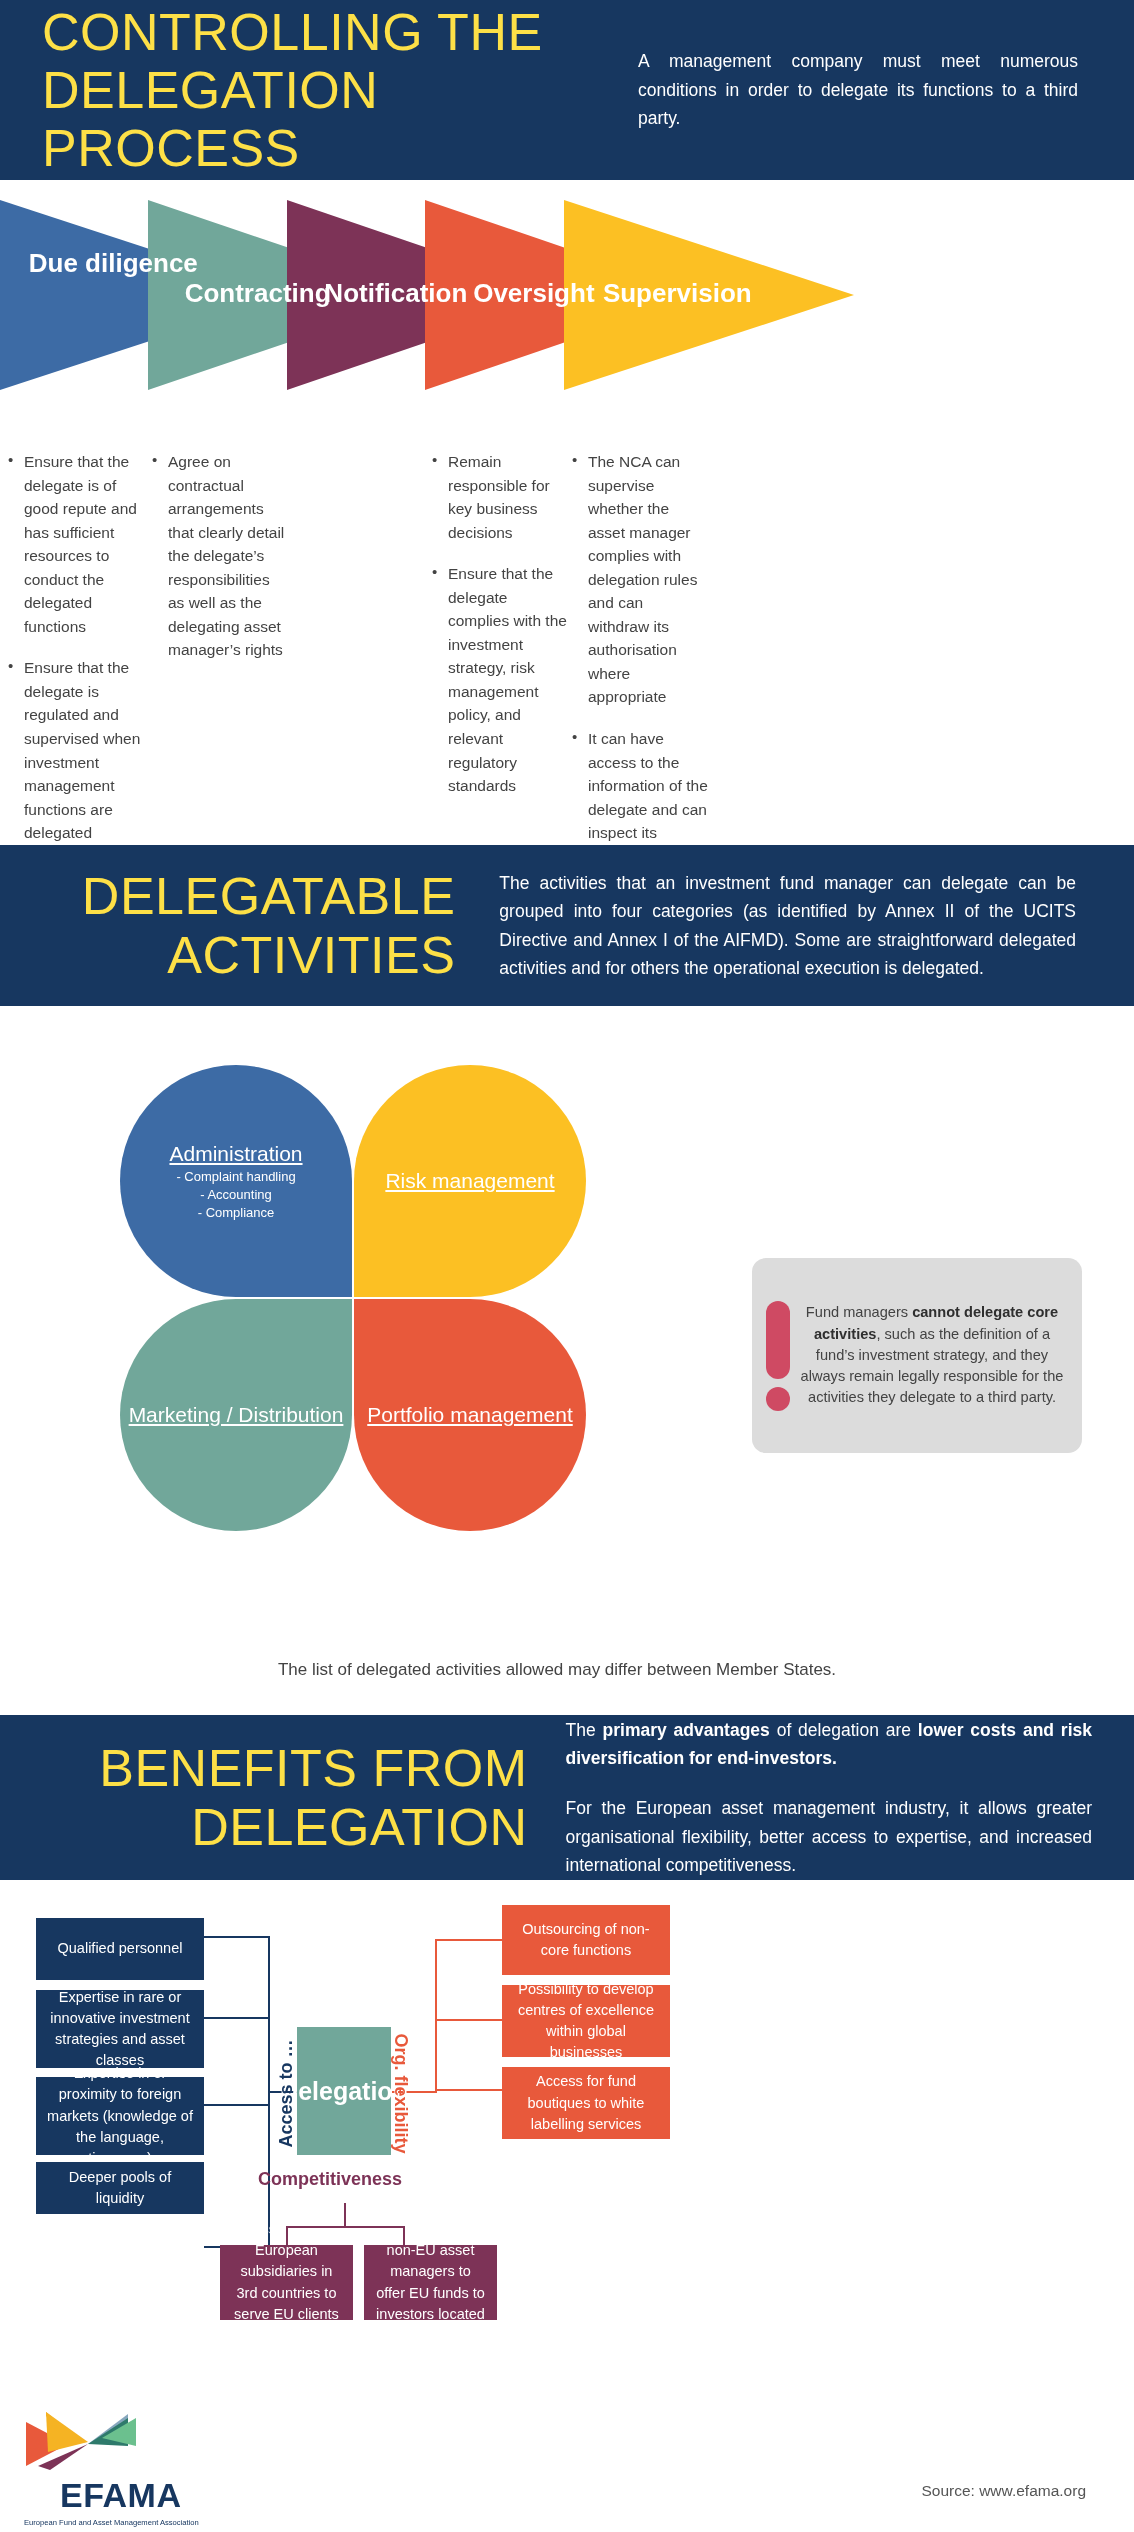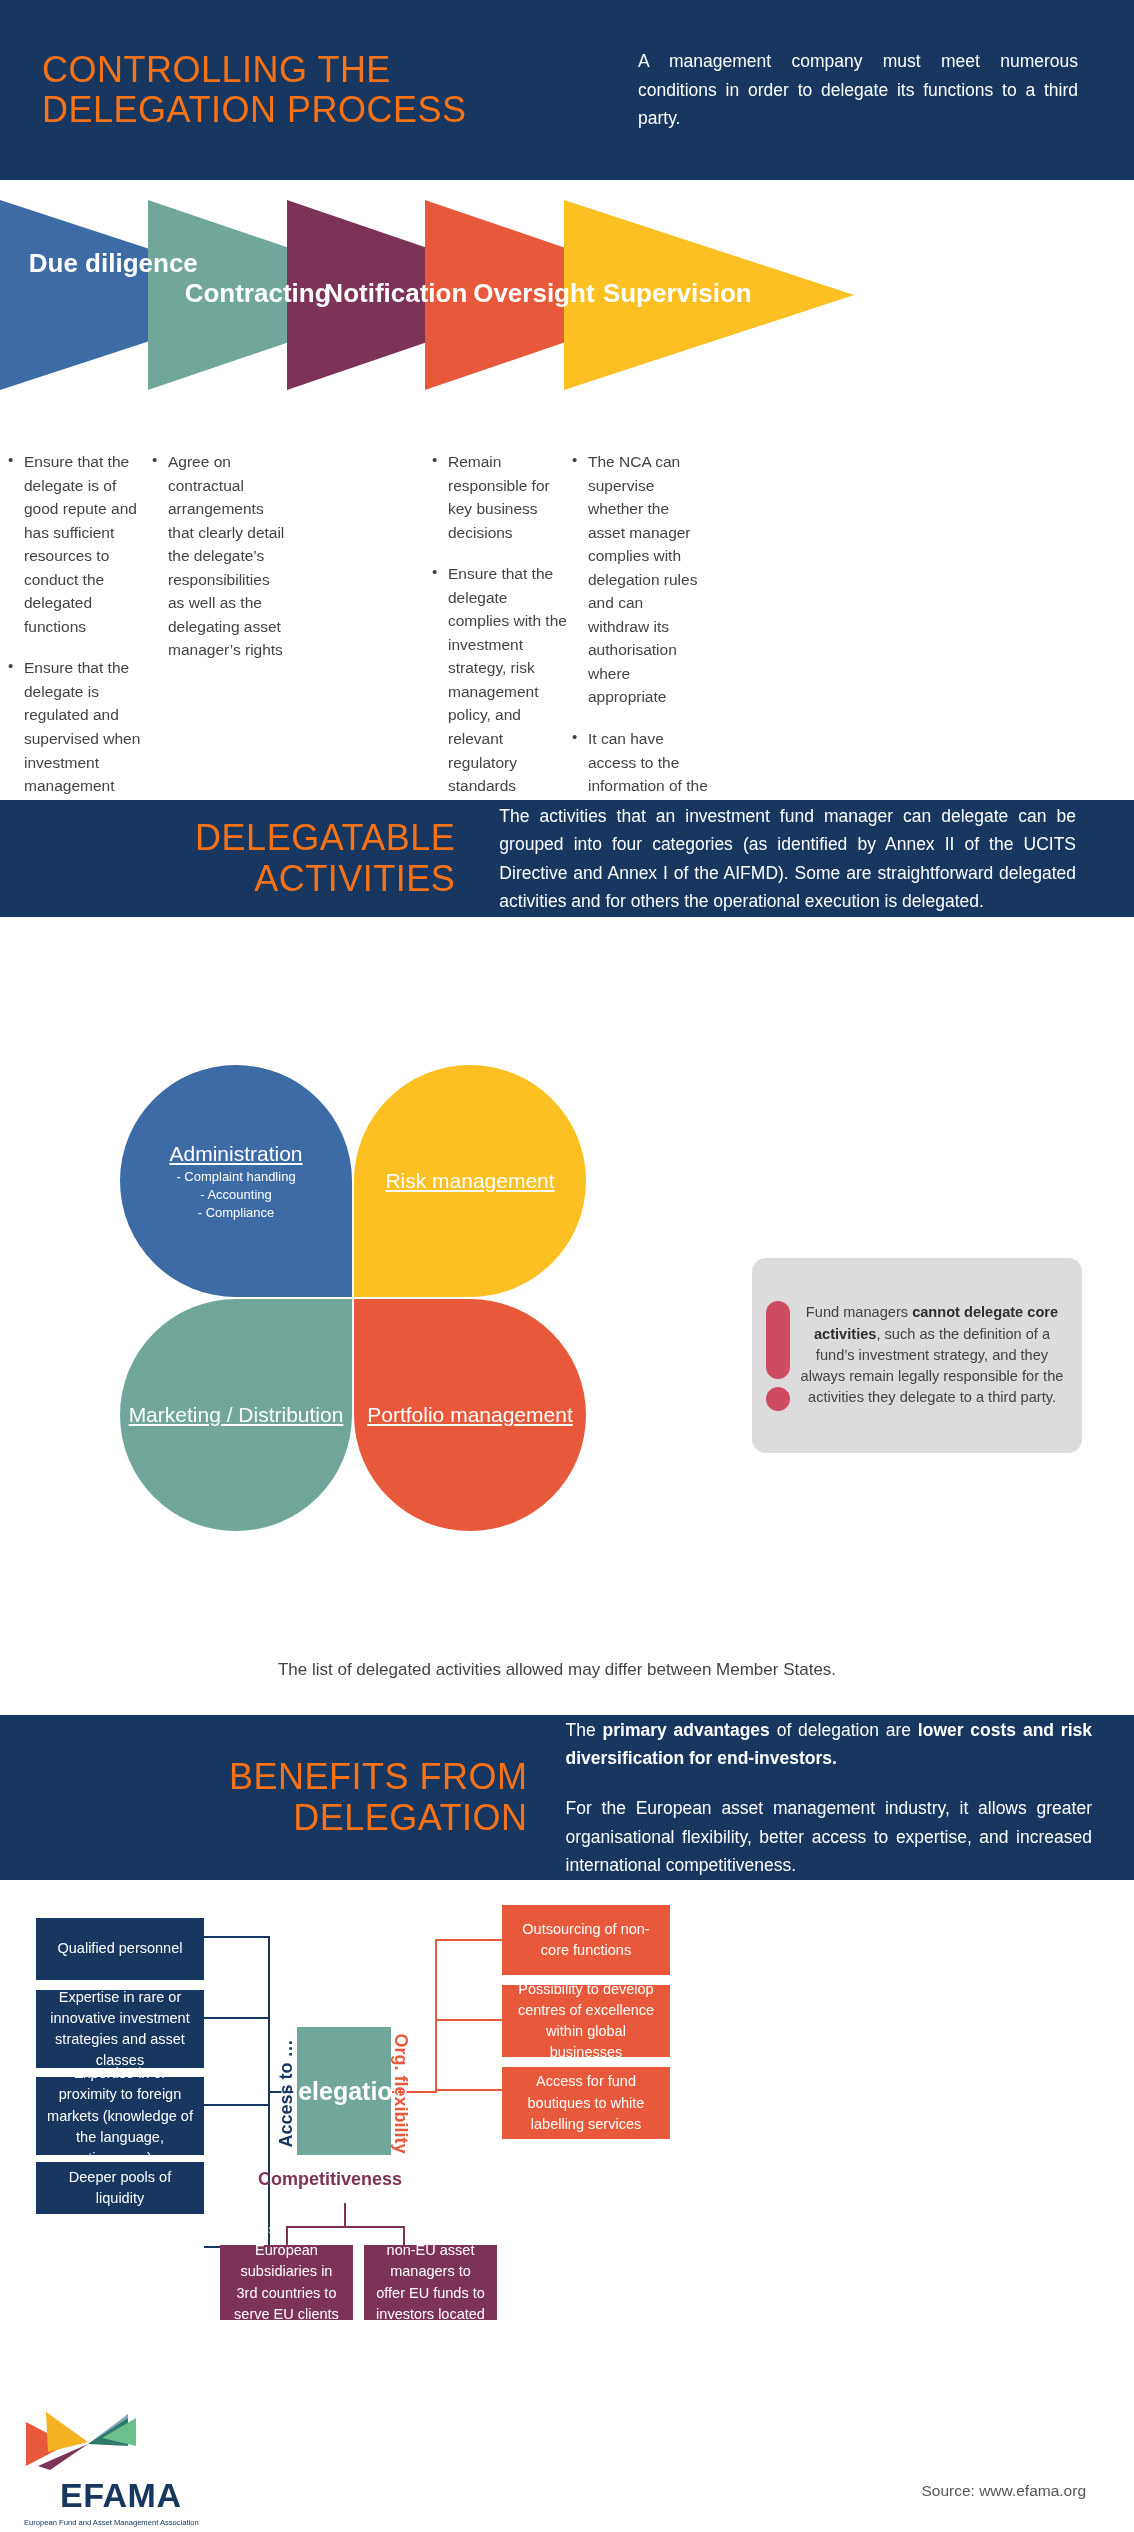--- a/index.html
+++ b/index.html
@@ -14,25 +14,25 @@
   
   .band {
     background: #173760;
     color: #ffffff;
     position: absolute;
     left: 0; width: 1134px;
     display: flex;
     align-items: center;
   }
   .band-title {
-    font-size: 36px;
+    font-size: 52px;
     font-weight: 400;
     letter-spacing: .5px;
     line-height: 1.12;
-    color: #f97316;
+    color: #fde047;
   }
   .band-body {
     font-size: 17.5px;
     line-height: 1.62;
     text-align: justify;
     color: #ffffff;
   }
 
   
   #header { top: 0; height: 180px; padding: 0 42px; }
@@ -72,21 +72,21 @@
     padding-left: 20px;
     margin-bottom: 18px;
   }
   .col-bullets li:before {
     content: "\2022";
     position: absolute; left: 4px; top: -1px;
     font-size: 15px; color: #434343;
   }
 
   
-  #band2 { top: 800px; height: 117px; padding: 0 58px; }
+  #band2 { top: 845px; height: 161px; padding: 0 58px; }
   #band2 .band-title { width: 430px; text-align: right; padding-right: 20px; }
   #band2 .band-body { width: 595px; margin-left: 24px; }
 
   
   #petals { position: absolute; top: 1065px; left: 0; width: 1134px; height: 520px; }
   .petal {
     position: absolute;
     width: 232px; height: 232px;
     display: flex; flex-direction: column;
     align-items: center; justify-content: center;

